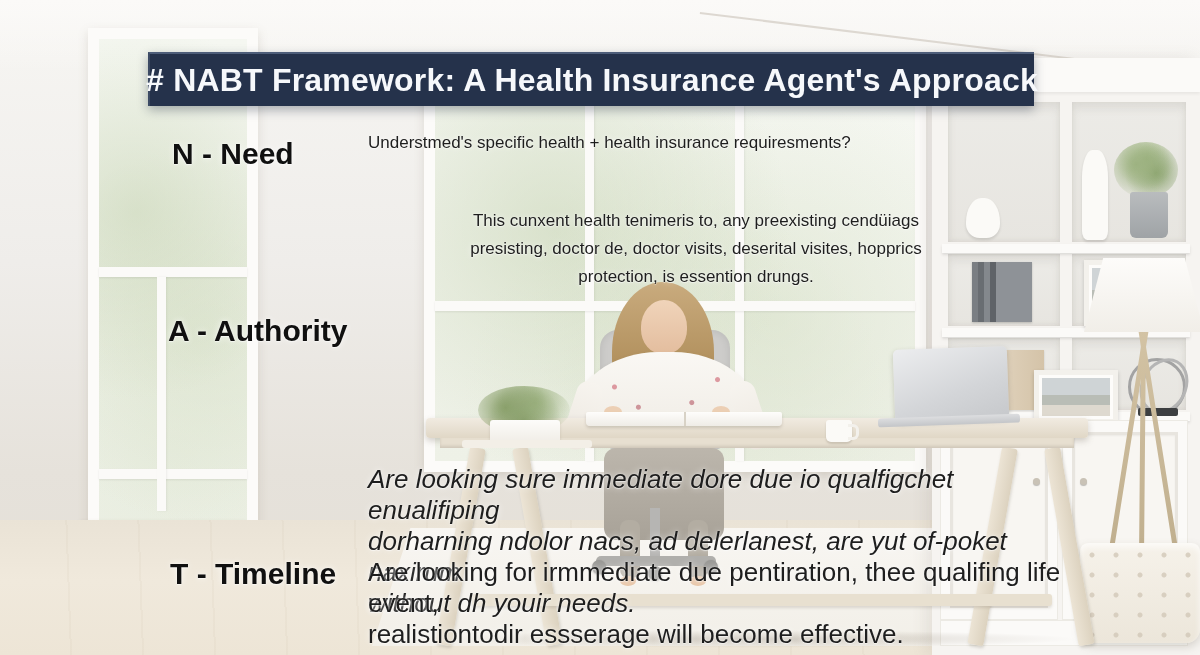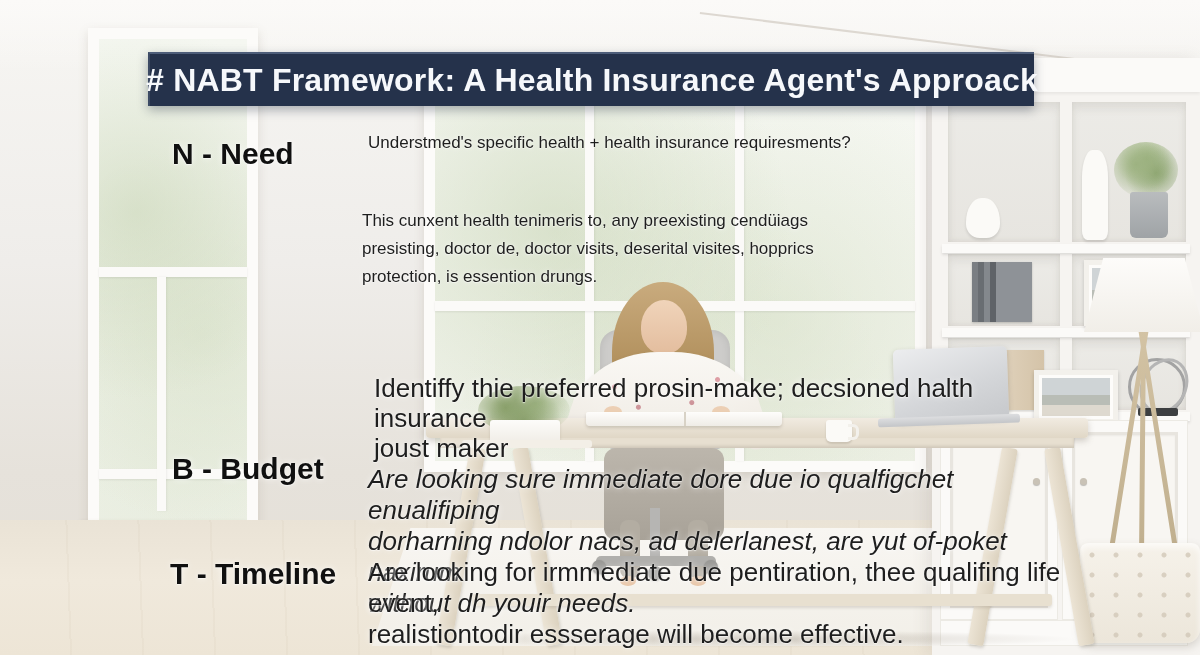--- a/index.html
+++ b/index.html
@@ -240,28 +240,26 @@
   <div class="abs laptop-screen"></div>
   <div class="abs laptop-base"></div>
 
   <div class="overlay">
     <div class="abs banner">
       <div class="banner-title"># NABT Framework: A Health Insurance Agent's Approack</div>
     </div>
 
     <div class="abs flabel glow" style="left:172px;top:137px;">N - Need</div>
     <div class="abs ftext glow" style="left:368px;top:133px;width:720px;">Understmed's specific health  +  health insurance requiresments?</div>
-    <div class="abs ftext lh28 glow" style="left:362px;top:207px;width:700px;">This cunxent health tenimeris to, any preexisting cendüiags
+    <div class="abs ftext lh28 glow" style="left:346px;top:207px;width:700px;text-align:center;">This cunxent health tenimeris to, any preexisting cendüiags
 presisting, doctor de, doctor visits, deserital visites, hopprics
 protection, is essention  drungs.</div>
 
-    <div class="abs ftext lh30 glow" style="left:374px;top:373px;width:700px;font-size:26px;">Identiffy thie preferred prosin-make; decsioned halth insurance
-joust maker</div>
-
-    <div class="abs flabel glow" style="left:172px;top:452px;">B - Budget</div>
+    <div class="abs flabel glow" style="left:168px;top:314px;">A - Authority</div>
+
     <div class="abs ftext lh31 glow" style="left:368px;top:464px;width:710px;font-style:italic;">Are looking sure immediate dore due io qualfigchet enualifiping
 dorharning ndolor nacs, ad delerlanest, are yut of-poket naxirum
 without dh youir needs.</div>
 
     <div class="abs ftext lh31 glow" style="left:368px;top:557px;width:730px;">Are looking for irmmediate due pentiration, thee qualifing life event,
 realistiontodir essserage will become effective.</div>
     <div class="abs flabel glow" style="left:170px;top:557px;">T - Timeline</div>
   </div>
 
 </div>

